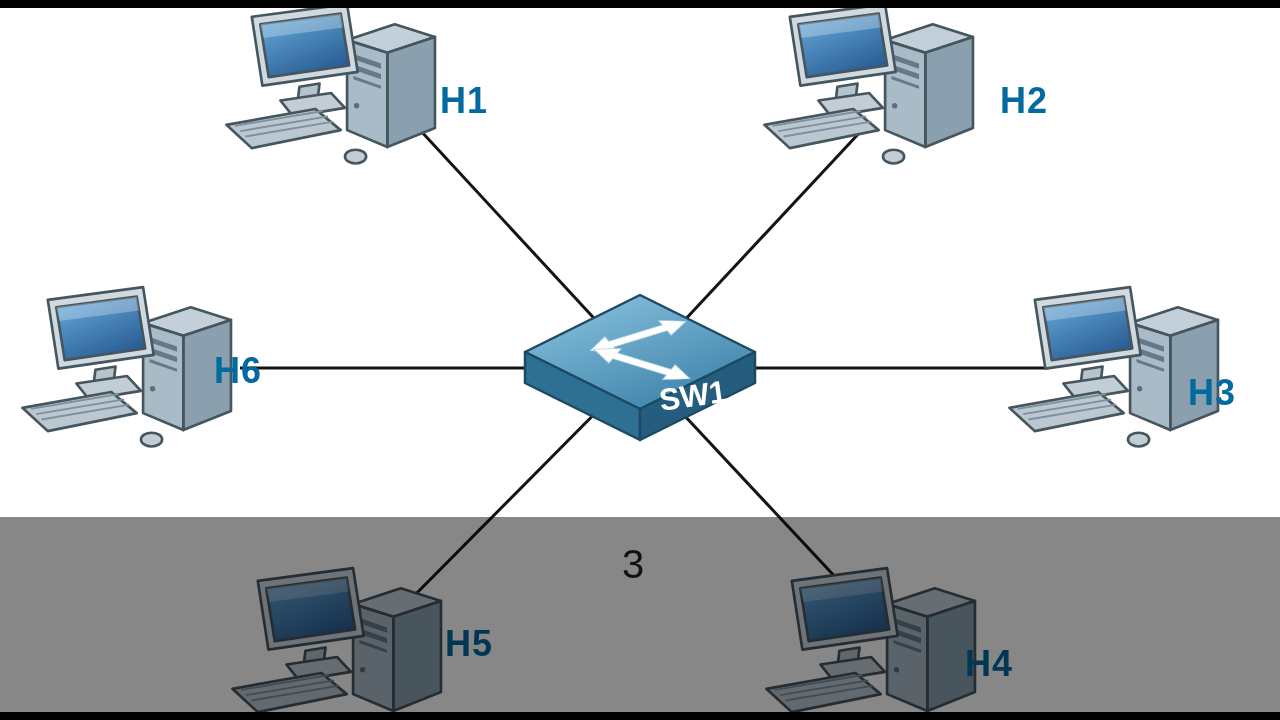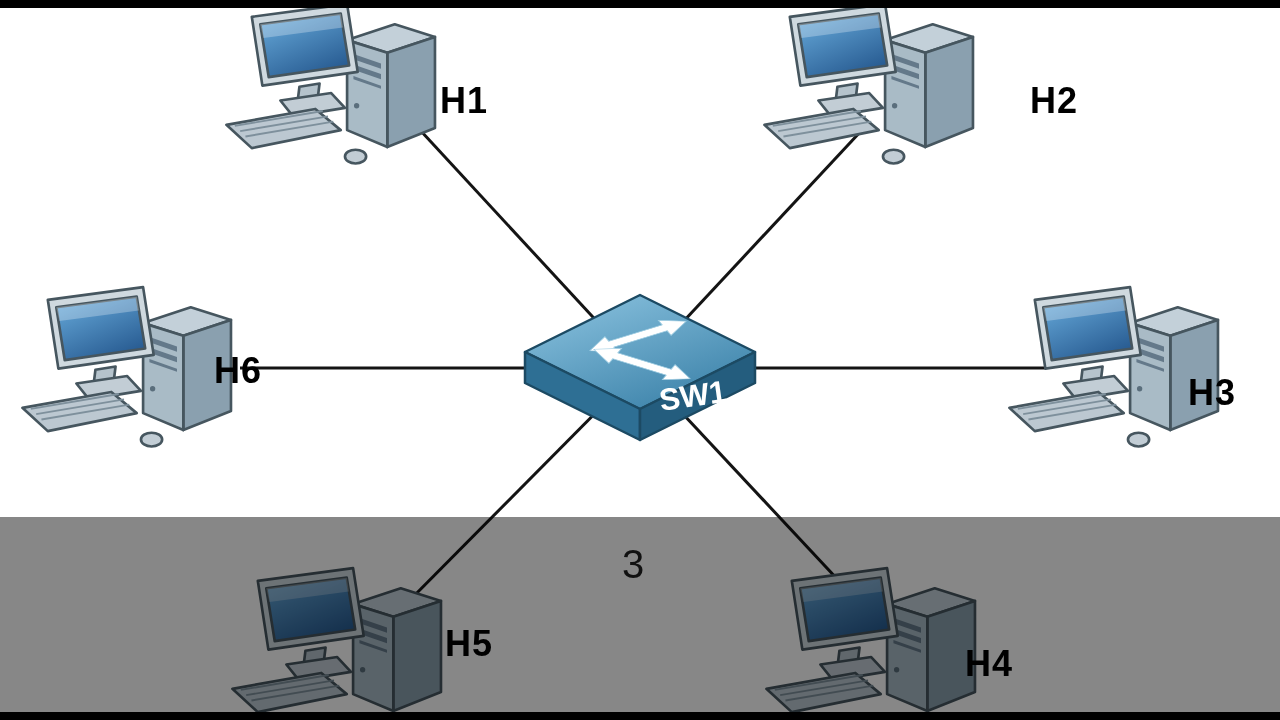--- a/index.html
+++ b/index.html
@@ -5,21 +5,21 @@
   * { margin:0; padding:0; box-sizing:border-box; }
   html,body { width:1280px; height:720px; background:#000; font-family:"Liberation Sans", sans-serif; overflow:hidden; }
   .frame { position:relative; width:1280px; height:720px; background:#ffffff; overflow:hidden; }
   .letterbox { position:absolute; left:0; width:100%; background:#000; z-index:10; }
   .letterbox.top { top:0; height:8px; }
   .letterbox.bottom { bottom:0; height:8px; }
   .links { position:absolute; left:0; top:0; width:1280px; height:720px; z-index:1; }
   .links line { stroke:#141414; stroke-width:3; }
   .host { position:absolute; width:265px; height:180px; z-index:2; }
   .host svg { width:100%; height:100%; display:block; }
-  .host-label { position:absolute; z-index:2; font-weight:bold; font-size:36px; color:#000000; letter-spacing:1px; }
+  .host-label { position:absolute; z-index:2; font-weight:bold; font-size:36px; color:#0369a1; letter-spacing:1px; }
   .switch { position:absolute; left:515px; top:288px; width:250px; height:160px; z-index:3; }
   .switch svg { width:100%; height:100%; display:block; }
   .dim-overlay { position:absolute; left:0; top:517px; width:100%; height:195px; background:rgba(0,0,0,0.47); z-index:4; }
   .slide-number { position:absolute; left:600px; top:542px; width:66px; text-align:center; font-size:40px; color:#111; z-index:5; }
   .sw-label { font-family:"Liberation Sans", sans-serif; font-weight:bold; font-size:31px; fill:#ffffff; }
 </style>
 </head>
 <body>
 
 <svg width="0" height="0" style="position:absolute" aria-hidden="true">
@@ -83,21 +83,21 @@
         <use href="#pc-icon"></use>
       </svg>
   </div>
   <div class="host-label" style="left:440px; top:80px;">H1</div>
 
   <div class="host" style="left:760px; top:2px;">
     <svg>
         <use href="#pc-icon"></use>
       </svg>
   </div>
-  <div class="host-label" style="left:1030px; top:80px;text-align:center;">H2</div>
+  <div class="host-label" style="left:1000px; top:80px;text-align:center;">H2</div>
 
   <div class="host" style="left:1005px; top:285px;">
     <svg>
         <use href="#pc-icon"></use>
       </svg>
   </div>
   <div class="host-label" style="left:1188px; top:372px;">H3</div>
 
   <div class="host" style="left:762px; top:566px;">
     <svg>

